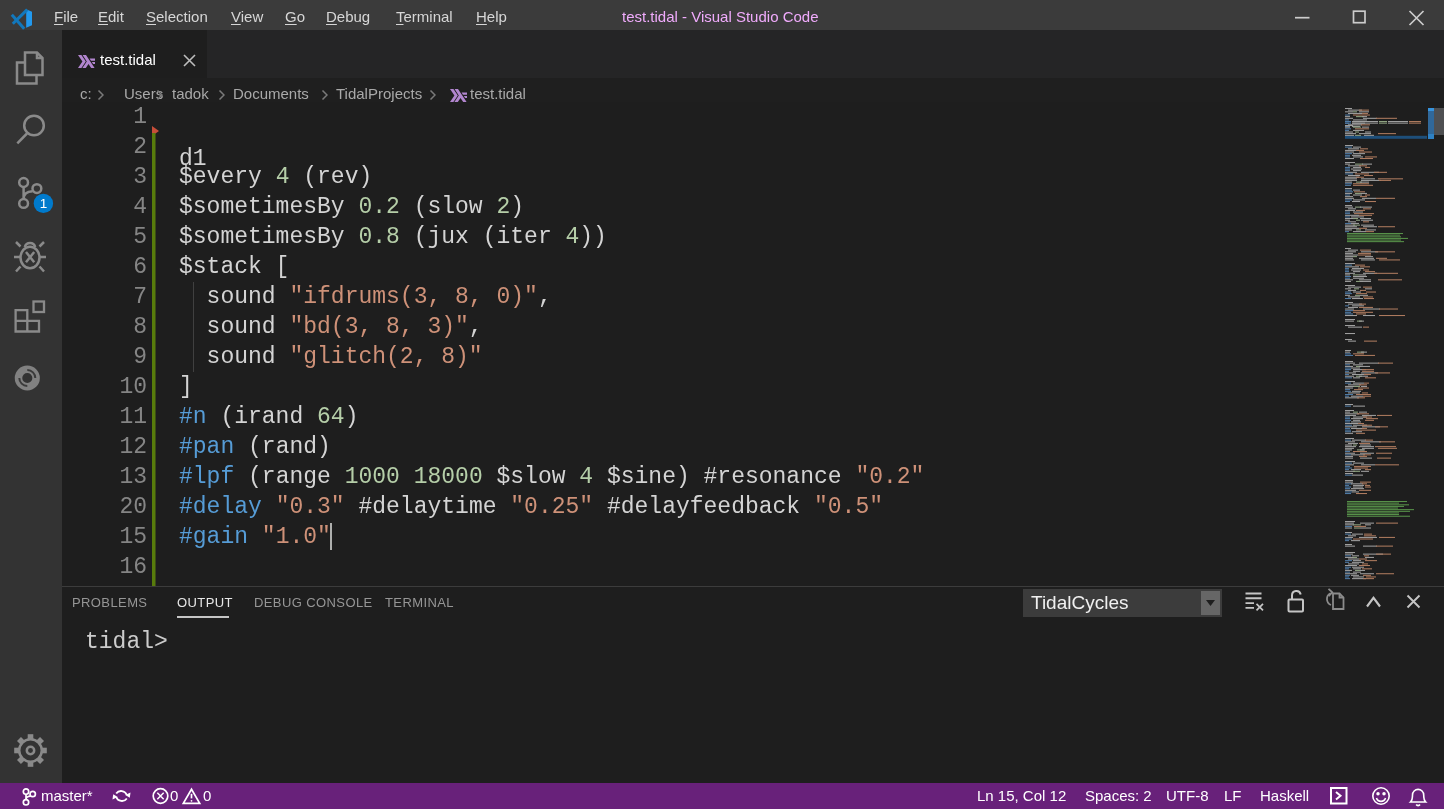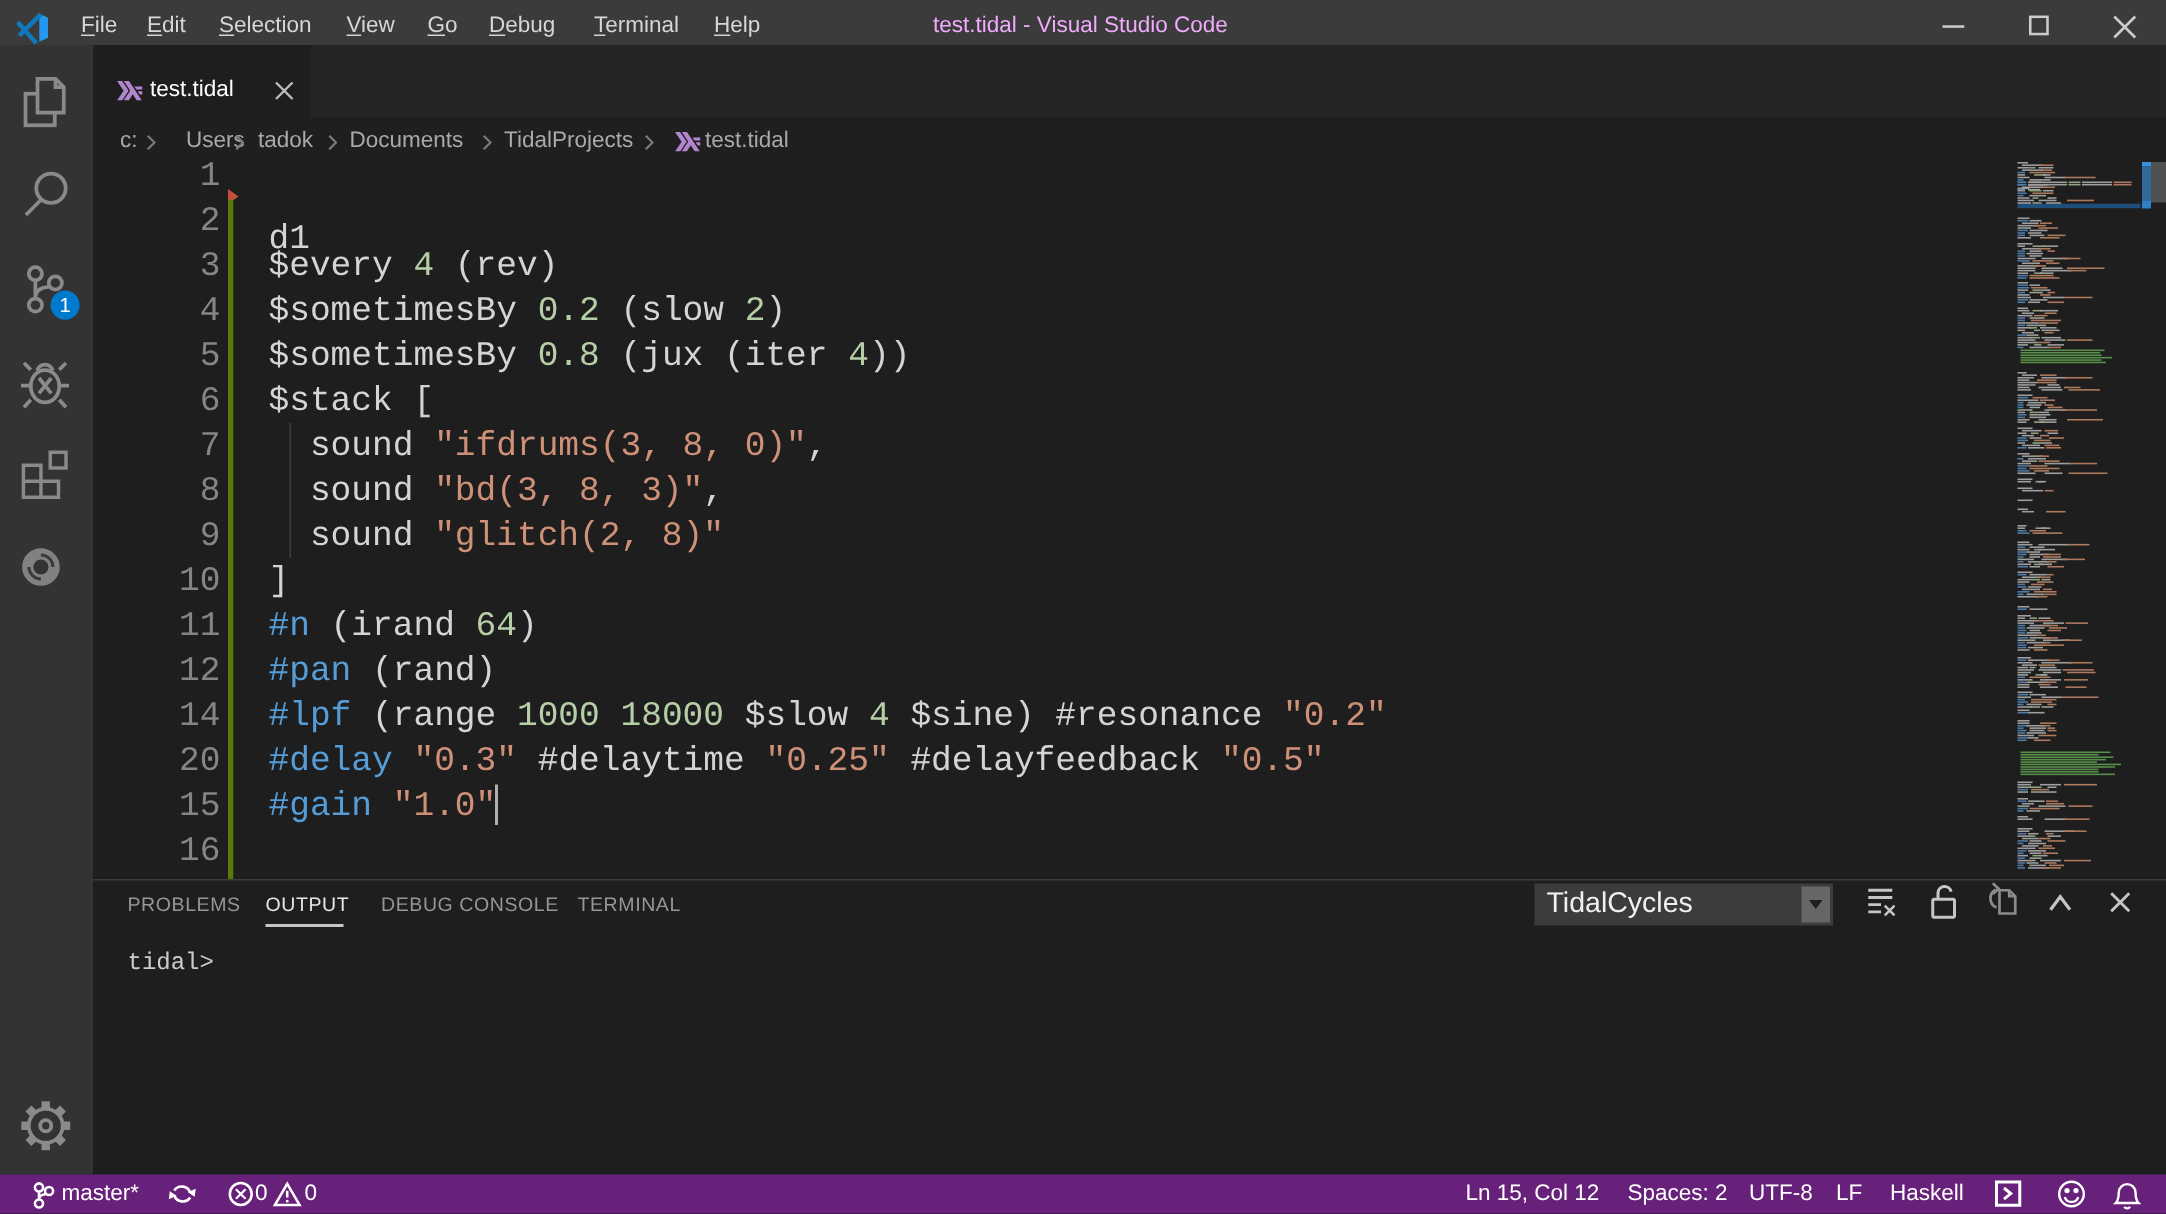--- a/index.html
+++ b/index.html
@@ -148,21 +148,21 @@
 <div class="ln" style="top:312px">8</div>
 <div class="cl" style="top:312px"><i class="w">  sound </i><i class="o">"bd(3, 8, 3)"</i><i class="w">,</i></div>
 <div class="ln" style="top:342px">9</div>
 <div class="cl" style="top:342px"><i class="w">  sound </i><i class="o">"glitch(2, 8)"</i></div>
 <div class="ln" style="top:372px">10</div>
 <div class="cl" style="top:372px"><i class="w">]</i></div>
 <div class="ln" style="top:402px">11</div>
 <div class="cl" style="top:402px"><i class="b">#n</i><i class="w"> (irand </i><i class="g">64</i><i class="w">)</i></div>
 <div class="ln" style="top:432px">12</div>
 <div class="cl" style="top:432px"><i class="b">#pan</i><i class="w"> (rand)</i></div>
-<div class="ln" style="top:462px">14</div>
+<div class="ln" style="top:462px">13</div>
 <div class="cl" style="top:462px"><i class="b">#lpf</i><i class="w"> (range </i><i class="g">1000</i><i class="w"> </i><i class="g">18000</i><i class="w"> $slow </i><i class="g">4</i><i class="w"> $sine) #resonance </i><i class="o">"0.2"</i></div>
 <div class="ln" style="top:492px">20</div>
 <div class="cl" style="top:492px"><i class="b">#delay</i><i class="w"> </i><i class="o">"0.3"</i><i class="w"> #delaytime </i><i class="o">"0.25"</i><i class="w"> #delayfeedback </i><i class="o">"0.5"</i></div>
 <div class="ln" style="top:522px">15</div>
 <div class="cl" style="top:522px"><i class="b">#gain</i><i class="w"> </i><i class="o">"1.0"</i></div>
 <div class="ln" style="top:552px">16</div>
 <div class="abs" style="left:330px;top:523px;width:2px;height:27px;background:#aeafad"></div>
 
 <svg class="abs" style="left:1340px;top:100px" width="104" height="486" viewBox="1340 100 104 486">
 <rect x="1345" y="135.8" width="82" height="3" fill="#1e4f7a"></rect>
@@ -694,21 +694,21 @@
 <rect x="1345" y="578.1" width="5" height="1.05" fill="#4f7ba6"></rect>
 <rect x="1352" y="578.1" width="14" height="1.05" fill="#9f9f9f"></rect>
 <rect x="1363" y="578.1" width="11" height="1.05" fill="#ad7a5e"></rect>
 </svg>
 <div class="abs" style="left:1434px;top:108px;width:10px;height:27px;background:#4f5052"></div>
 <div class="abs" style="left:1428px;top:107.5px;width:6px;height:3px;background:#3693dd"></div>
 <div class="abs" style="left:1428px;top:110.5px;width:6px;height:23.5px;background:#30689a"></div>
 <div class="abs" style="left:1428px;top:134px;width:6px;height:5px;background:#2e81c4"></div>
 
 <div class="abs" style="left:62px;top:586px;width:1382px;height:197px;background:#1e1e1e;border-top:1px solid #3c3c3c"></div>
-<div class="ptab" style="left:85px">PROBLEMS</div>
+<div class="ptab" style="left:72px">PROBLEMS</div>
 <div class="ptab" style="left:177px;color:#e7e7e7">OUTPUT</div>
 <div class="ptab" style="left:254px">DEBUG CONSOLE</div>
 <div class="ptab" style="left:385px">TERMINAL</div>
 <div class="abs" style="left:177px;top:616px;width:52px;height:1.5px;background:#c6c6c6"></div>
 <div class="abs" style="left:1023px;top:589px;width:199px;height:28px;background:#3c3c3c"></div>
 <div class="abs" style="left:1031px;top:589px;height:28px;line-height:28px;font-size:19px;color:#f0f0f0">TidalCycles</div>
 <div class="abs" style="left:1201px;top:591px;width:19px;height:24px;background:#666666"></div>
 <svg class="abs" style="left:1206px;top:600px" width="10" height="7" viewBox="0 0 10 7">
     <polygon points="0,0 9,0 4.5,6" fill="#1e1e1e"></polygon>
   </svg>
@@ -721,21 +721,21 @@
  <g stroke="#8b8b8b" stroke-width="1.8">
   <path d="M93 8.5 h6.5 l4 4 v11.5 h-10.5 z"></path>
   <path d="M99.5 8.5 v4 h4"></path>
   <path d="M91 20 a6.5 6.5 0 0 1 -0.5 -11.8"></path>
   <path d="M88.5 3.8 L92.3 7.3 L88.7 11" fill="none"></path>
  </g>
  <path d="M127 21.5 L133.5 12.8 L140 21.5" stroke-width="2.1"></path>
  <path d="M167.5 10.5 L179.5 22.5 M179.5 10.5 L167.5 22.5" stroke-width="1.9"></path>
 </g>
 </svg>
-<div class="abs mono" style="left:85px;top:627px;font-size:16px;line-height:30px;color:#cccccc;white-space:pre">tidal&gt;</div>
+<div class="abs mono" style="left:85px;top:627px;font-size:23px;line-height:30px;color:#cccccc;white-space:pre">tidal&gt;</div>
 
 <div class="abs" style="left:0;top:783px;width:1444px;height:26px;background:#68217a"></div>
 <div class="st" style="left:41px">master*</div>
 <div class="st" style="left:170px">0</div>
 <div class="st" style="left:203px">0</div>
 <div class="st" style="left:977px">Ln 15, Col 12</div>
 <div class="st" style="left:1085px">Spaces: 2</div>
 <div class="st" style="left:1166px">UTF-8</div>
 <div class="st" style="left:1224px">LF</div>
 <div class="st" style="left:1260px">Haskell</div>

